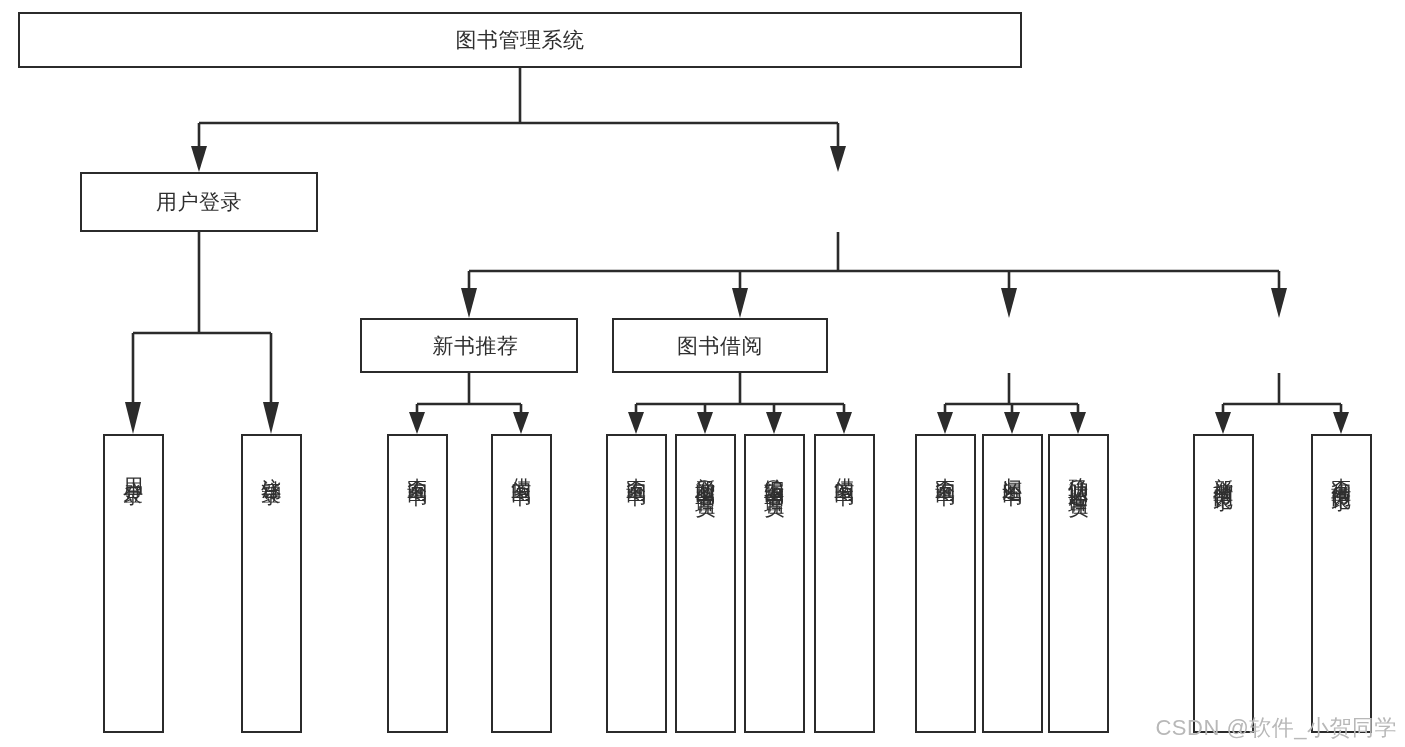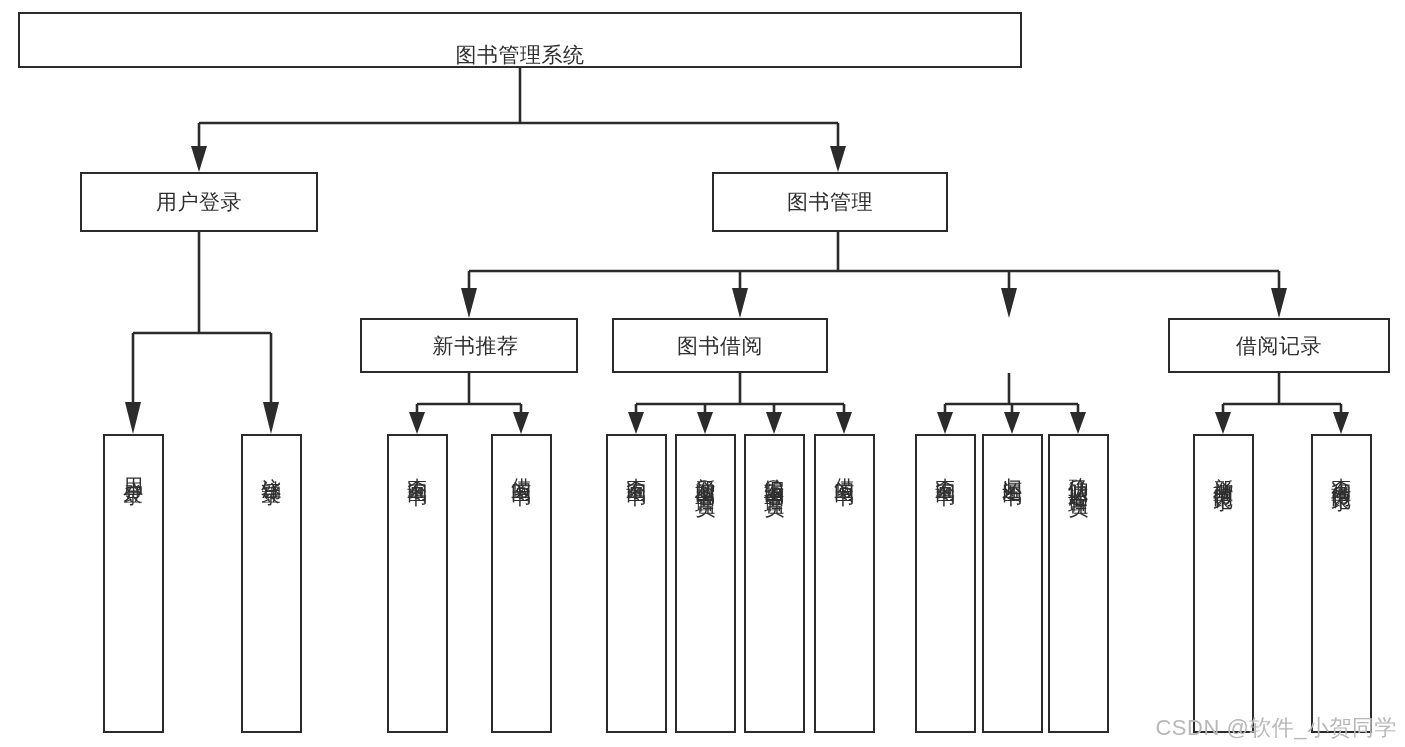--- a/index.html
+++ b/index.html
@@ -24,21 +24,21 @@
     display:flex;
     align-items:center;
     justify-content:center;
     color:#2f2f2f;
     letter-spacing:0.5px;
   }
   .node.horiz{
     font-size:21px;
     line-height:1.1;
   }
-  .node.root{ font-size:21px;align-items:flex-end; }
+  .node.root{ font-size:21px; }
   
   .node.vert{
     align-items:flex-start;
     justify-content:center;
     padding-top:26px;
   }
   .node.vert .vtext{
     writing-mode:vertical-rl;
     text-orientation:upright;
     font-size:20px;
@@ -139,33 +139,27 @@
     <polygon class="arw" points="1333,412 1349,412 1341,434"></polygon>
   </svg>
 
   <div class="node horiz root" style="left:18px;top:12px;width:1004px;height:56px;">
     <span>图书管理系统</span>
   </div>
 
   <div class="node horiz" style="left:80px;top:172px;width:238px;height:60px;">
     <span>用户登录</span>
   </div>
-  <div class="node horiz" style="left:712px;top:172px;width:236px;height:60px;">
-    <span>图书管理</span>
-  </div>
 
   <div class="node horiz" style="left:360px;top:318px;width:218px;height:55px;padding-left:13px;">
     <span>新书推荐</span>
   </div>
   <div class="node horiz" style="left:612px;top:318px;width:216px;height:55px;">
     <span>图书借阅</span>
   </div>
-  <div class="node horiz" style="left:1168px;top:318px;width:222px;height:55px;">
-    <span>借阅记录</span>
-  </div>
 
   <div class="node vert" style="left:103px;top:434px;width:61px;height:299px;">
     <span class="vtext">用户登录</span>
   </div>
   <div class="node vert" style="left:241px;top:434px;width:61px;height:299px;">
     <span class="vtext">注销登录</span>
   </div>
 
   <div class="node vert" style="left:387px;top:434px;width:61px;height:299px;">
     <span class="vtext">查询图书</span>

